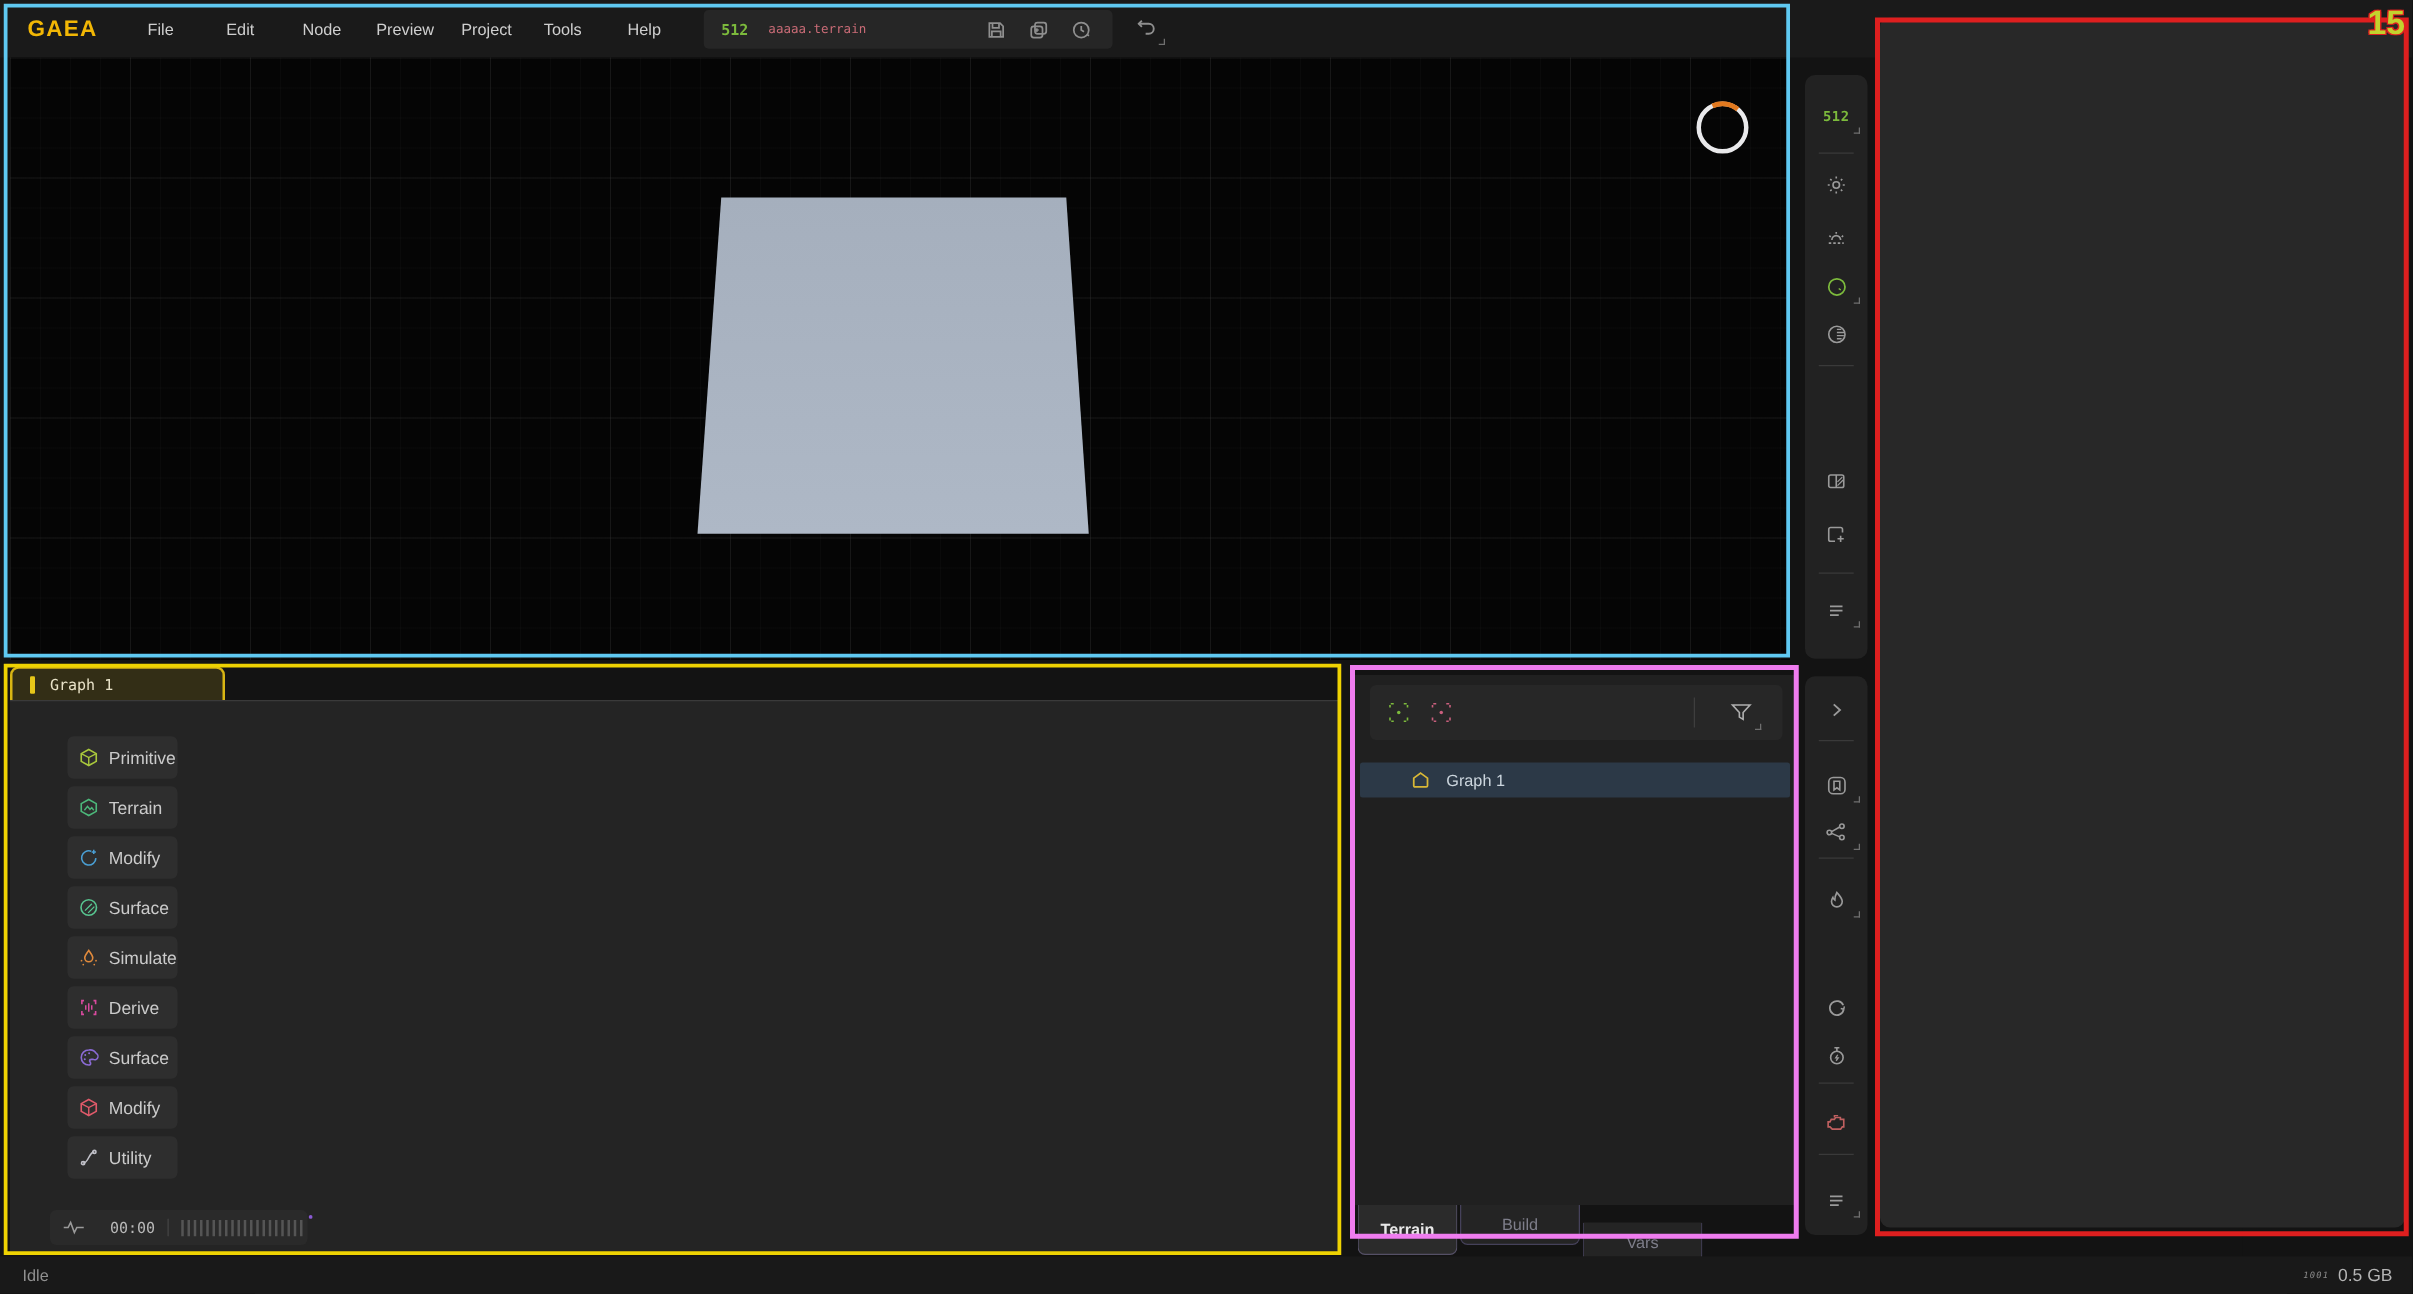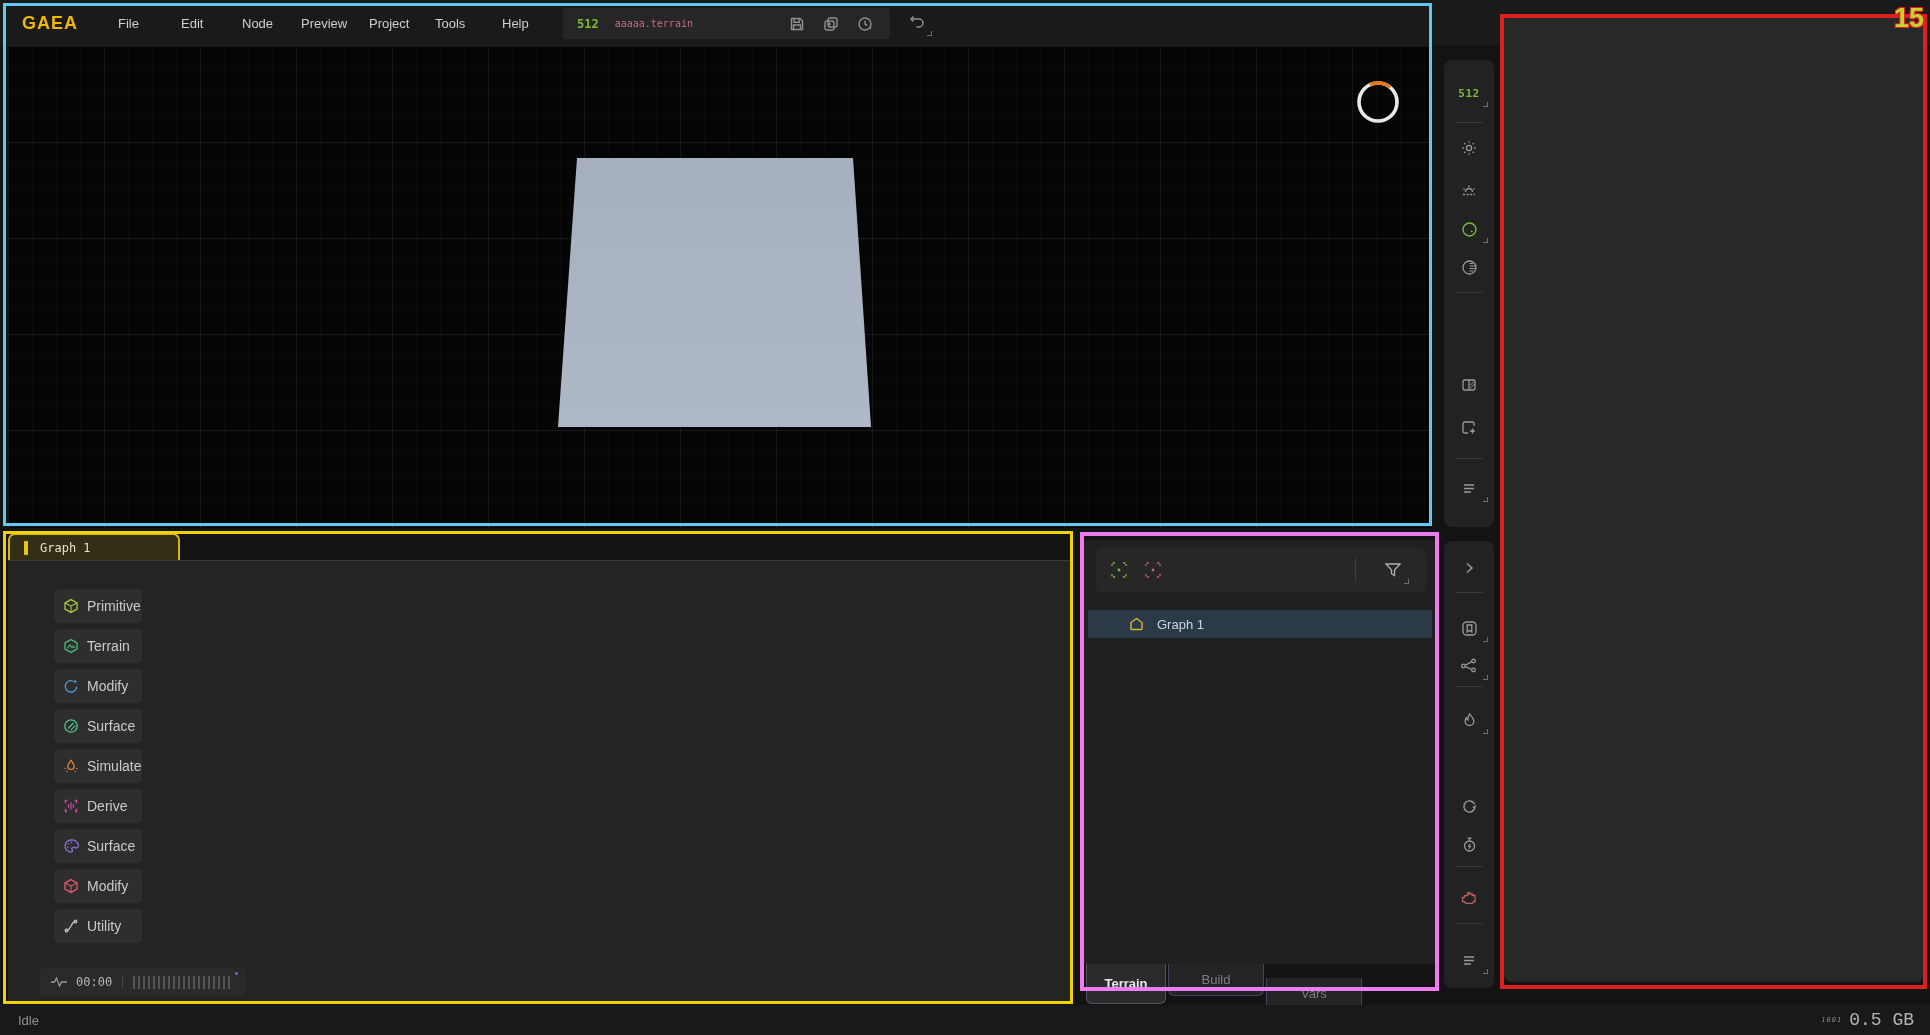--- a/index.html
+++ b/index.html
@@ -48,21 +48,21 @@
 
   
   .graph-tab { position:absolute; left:8px; top:533px; width:172px; height:28px; background:#332e16; border:2px solid #d8b513; border-bottom:none; border-radius:7px 7px 0 0; display:flex; align-items:center; }
   .graph-tab .accent { width:4px; height:14px; background:#e6c619; margin-left:14px; border-radius:1px; }
   .graph-tab .lbl { margin-left:12px; font-size:12px; color:#e8e2c8; }
   .graph-panel { position:absolute; left:8px; top:560px; width:1064px; height:443px; background:#242424; border-top:1px solid #3a3a3a; }
   .cat-btn { position:absolute; left:46px; width:88px; height:34px; background:#2e2e2e; border-radius:5px; display:flex; align-items:center; cursor:default; }
   .cat-btn svg { margin-left:9px; flex:none; }
   .cat-btn .cl { margin-left:8px; font-size:14px; color:#cbcbcb; white-space:nowrap; }
   .timer-row { position:absolute; left:32px; top:407px; width:206px; height:28px; background:#2a2a2a; border-radius:5px; display:flex; align-items:center; color:#9a9a9a; }
-  .timer-row .t { font-size:12px; color:#b8b8b8; margin-left:8px; }
+  .timer-row .t { font-size:12px; color:#b8b8b8; margin-left:20px; }
   .timer-div { width:1px; height:14px; background:#444; margin-left:10px; }
   .meter { display:flex; align-items:center; gap:3px; margin-left:10px; position:relative; }
   .meter i { display:block; width:2px; height:13px; background:#555; }
   .meter .dot { position:absolute; right:-8px; top:-4px; width:3px; height:3px; border-radius:50%; background:#8a5ad4; }
 
   
   .explorer { position:absolute; left:1082px; top:540px; width:356px; height:424px; background:#202020; }
   .exp-toolbar { position:absolute; left:14px; top:8px; width:330px; height:44px; background:#272727; border-radius:5px; display:flex; align-items:center; }
   .exp-toolbar .f { width:22px; height:22px; margin-left:12px; position:relative; }
   .exp-toolbar .sp { flex:1; }
@@ -78,21 +78,21 @@
 
   
   .right-panel { position:absolute; left:1504px; top:14px; width:420px; height:968px; background:#282828; border-radius:8px; }
 
   
   .statusbar { position:absolute; left:0; top:1005px; width:1930px; height:30px; background:#191919; display:flex; align-items:center; }
   .status-text { margin-left:18px; font-size:13px; color:#909090; }
   .statusbar .sp { flex:1; }
   .memgrp { display:flex; align-items:center; margin-right:16px; gap:7px; color:#b4b4b4; }
   .memicon { display:flex; flex-direction:row; font-family:"DejaVu Sans Mono",monospace; font-size:7px; line-height:7px; color:#8a8a8a; letter-spacing:1px; }
-  .memval { font-size:18px; font-family:Liberation Mono, monospace;text-align:right; }
+  .memval { font-size:14px; font-family:Liberation Sans, sans-serif;text-align:right; }
 
   
   .ann { position:absolute; pointer-events:none; z-index:50; }
   .ann-cyan { left:3px; top:3px; width:1429px; height:523px; border:3px solid #5fc9f2; }
   .ann-yellow { left:3px; top:531px; width:1070px; height:473px; border:3px solid #eed202; }
   .ann-magenta { left:1080px; top:532px; width:359px; height:459px; border:4px solid #ef7cef; }
   .ann-red { left:1500px; top:14px; width:427px; height:975px; border:4px solid #de1f1f; }
   .ann-tag { position:absolute; left:1894px; top:3px; z-index:60; font-size:27px; font-weight:800; color:#c3d22e; pointer-events:none;
     text-shadow:-1px -1px 0 #e01f1f, 1px -1px 0 #e01f1f, -1px 1px 0 #e01f1f, 1px 1px 0 #e01f1f; }
 </style>

